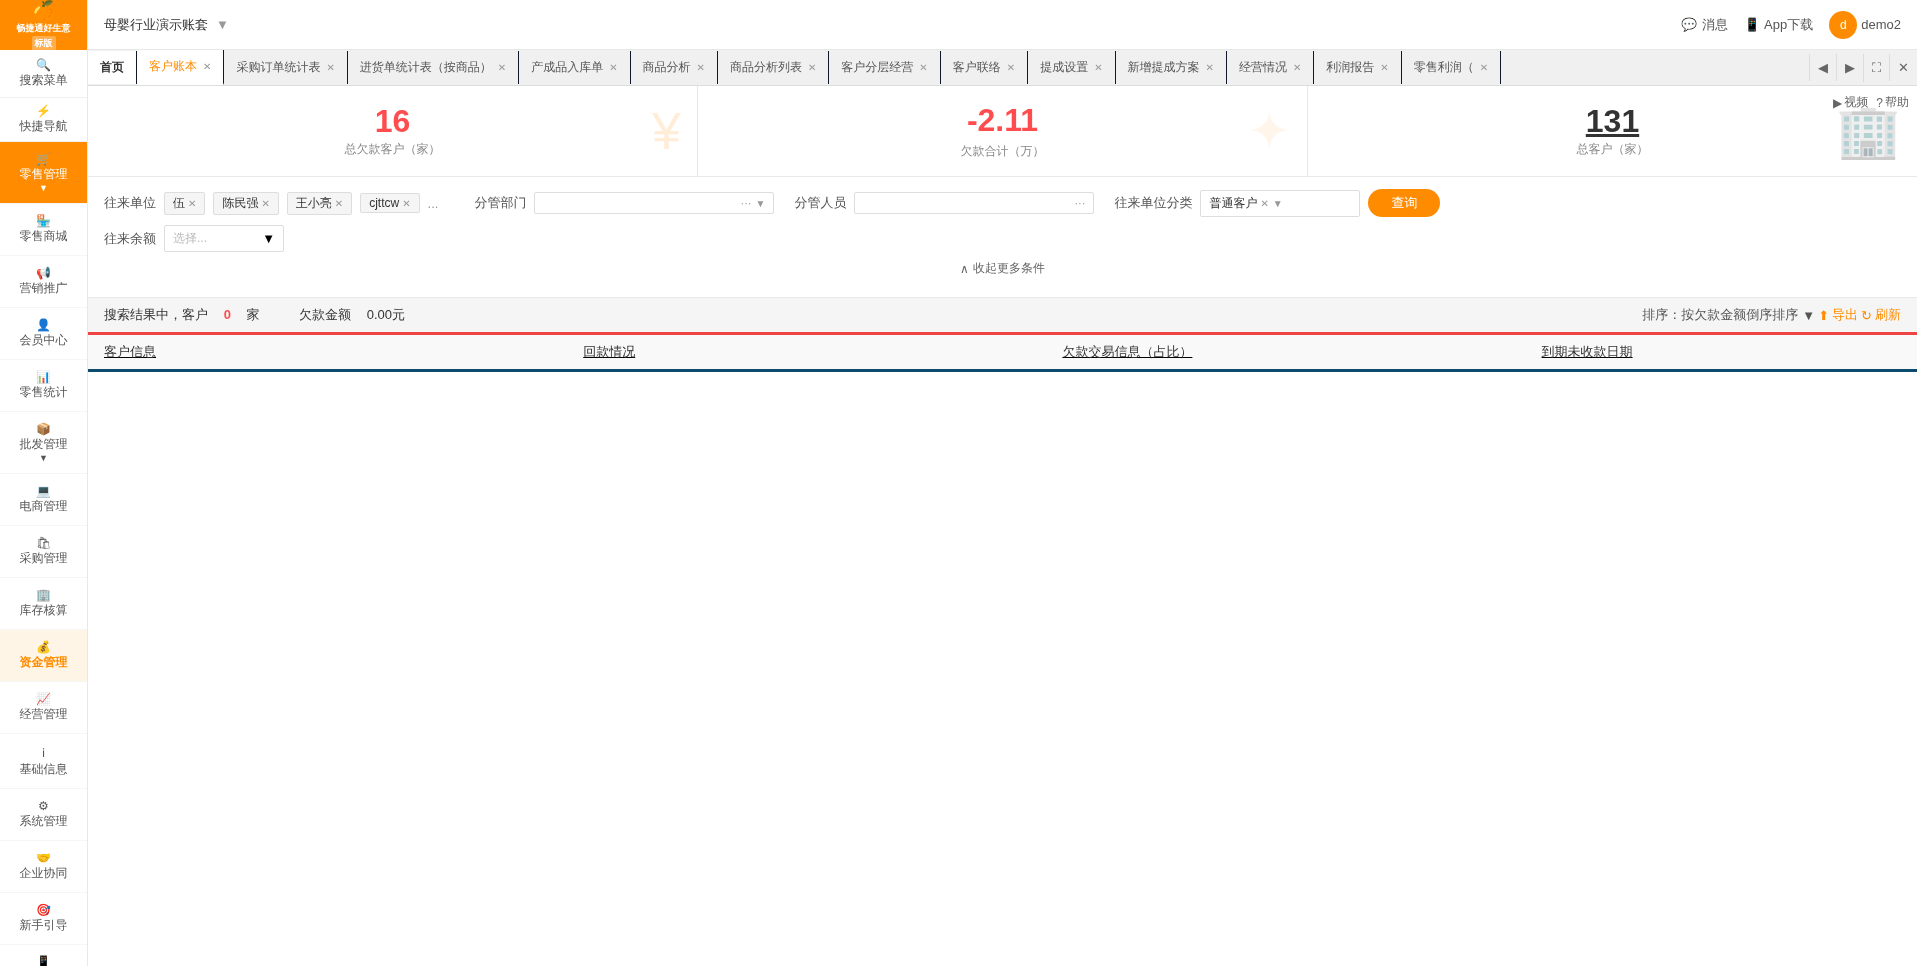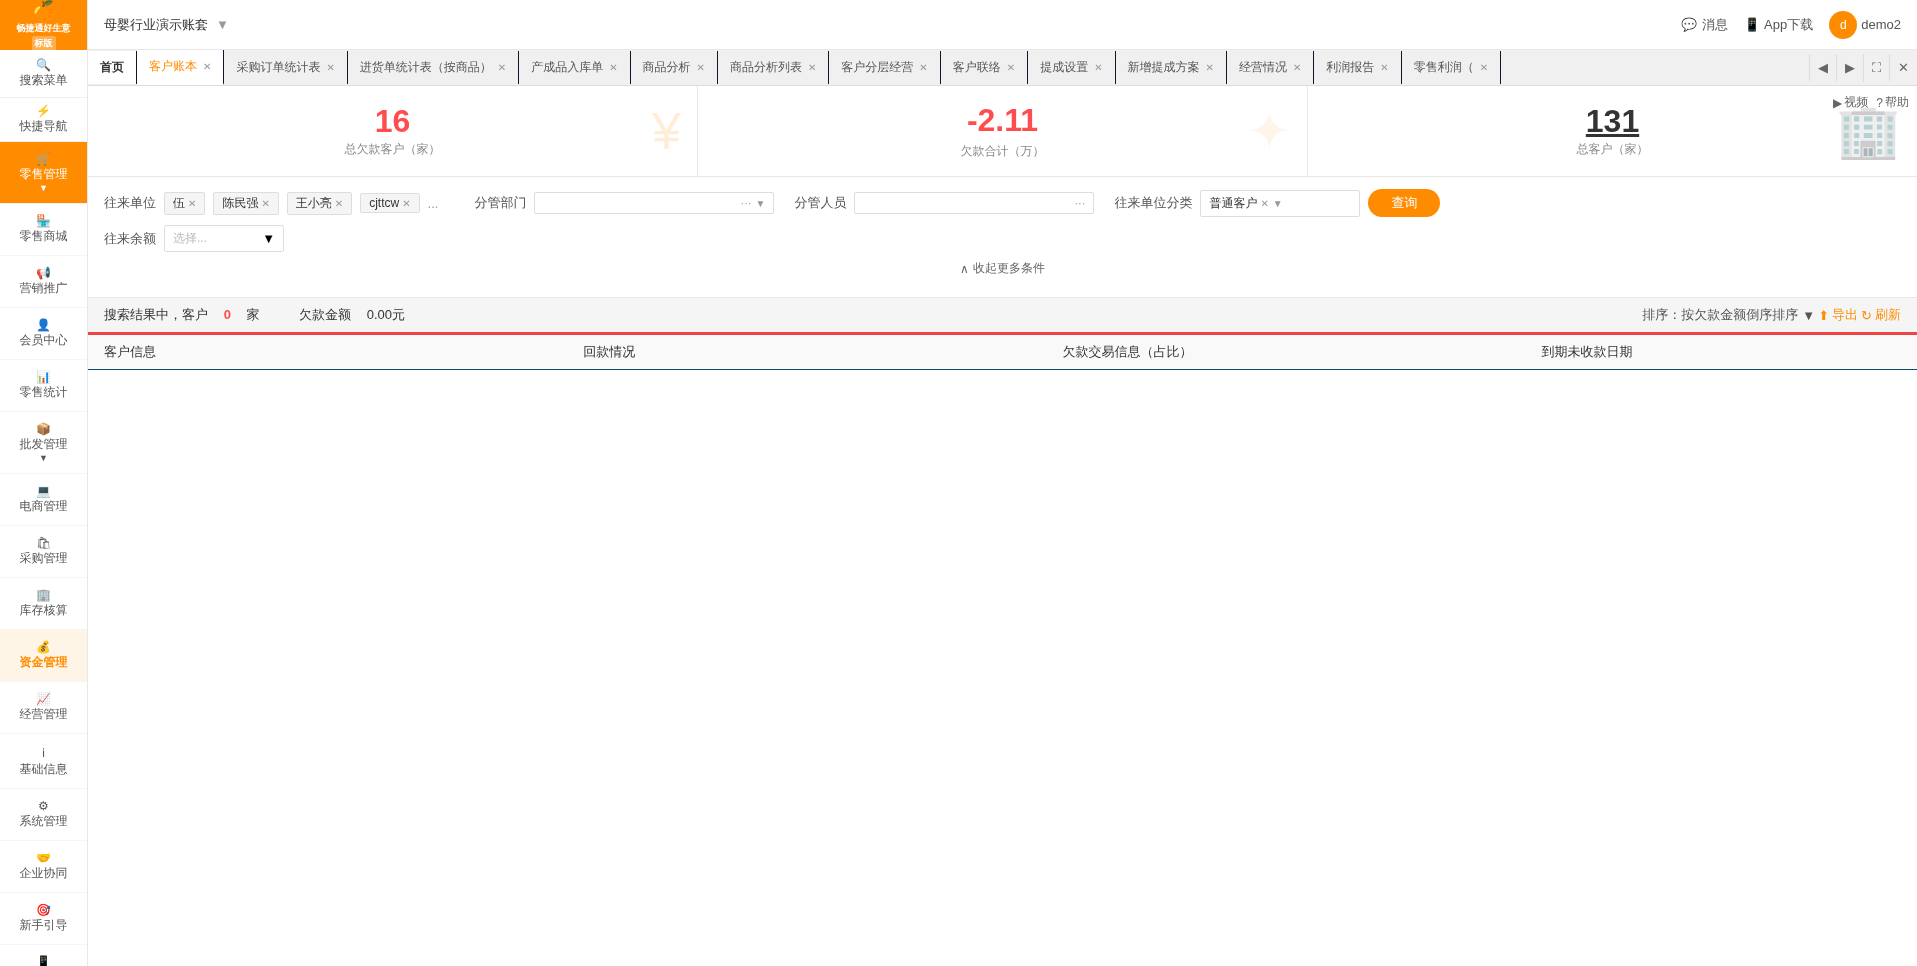--- a/index.html
+++ b/index.html
@@ -64,21 +64,21 @@
 
     
     .search-result-bar { padding: 8px 16px; background: #f5f5f5; display: flex; align-items: center; justify-content: space-between; border-bottom: 3px solid #ef4444; }
     .search-result-info { font-size: 13px; color: #333; }
     .search-result-info span { margin-right: 12px; }
     .search-actions { display: flex; align-items: center; gap: 3px; font-size: 13px; color: #555; }
     .sort-select { display: flex; align-items: center; gap: 4px; cursor: pointer; }
     .action-btn { display: flex; align-items: center; gap: 3px; cursor: pointer; color: #ff8c00; }
 
     
-    .table-header { display: grid; grid-template-columns: 2fr 2fr 2fr 1.5fr; padding: 8px 16px; background: #f9f9f9; border-bottom: 1px solid #0c4a6e; }
+    .table-header { display: grid; grid-template-columns: 2fr 2fr 2fr 1.5fr; padding: 8px 16px; background: #f9f9f9; border-bottom: 3px solid #0c4a6e; text-decoration: underline; }
     .th { font-size: 13px; color: #333; font-weight: normal; }
 
     
     .empty-state { display: flex; flex-direction: column; align-items: center; justify-content: center; padding: 80px 0; color: #999; }
     .empty-icon { font-size: 80px; margin-bottom: 12px; opacity: 0.5; }
     .empty-text { font-size: 13px; color: #aaa; }
 
     
     .query-btn { padding: 5px 23px; background: #ff8c00; color: white; border: none; border-radius: 14px; cursor: pointer; font-size: 13px; }
 

